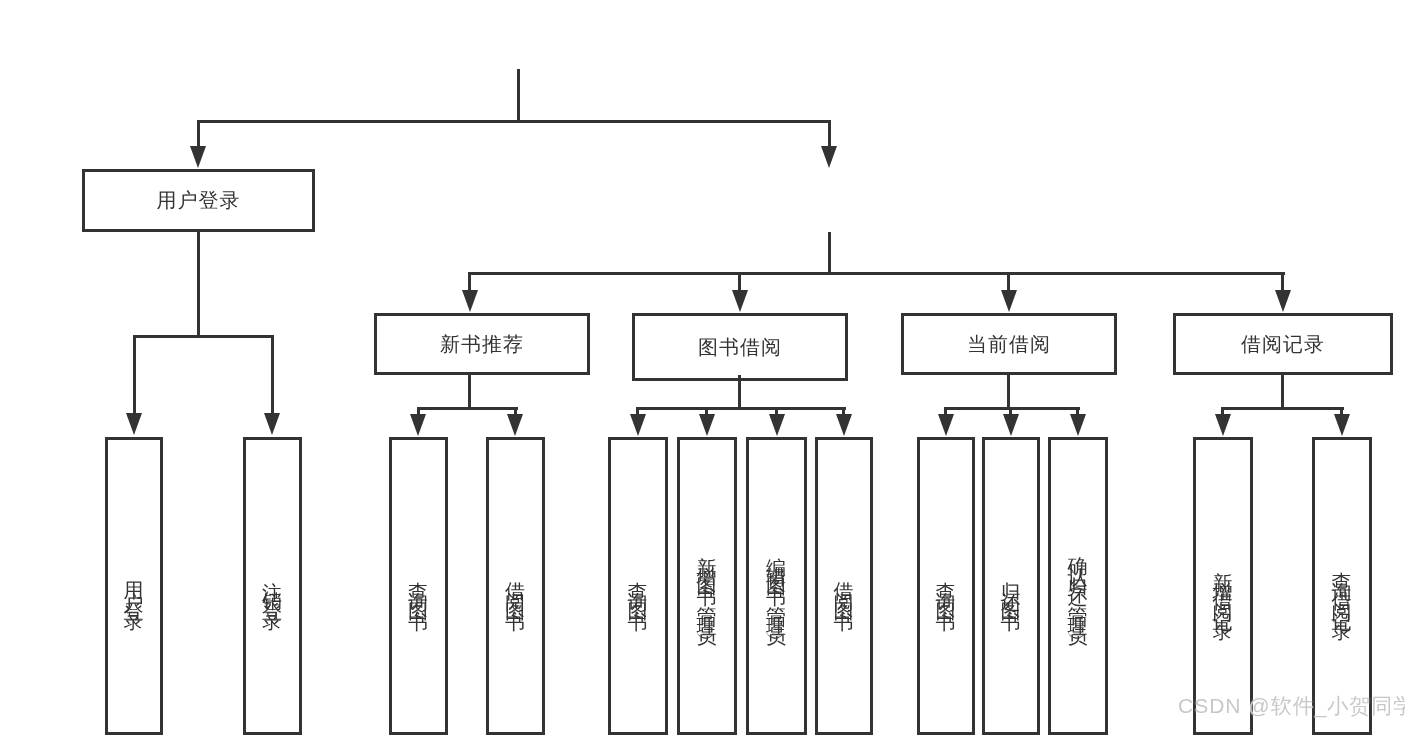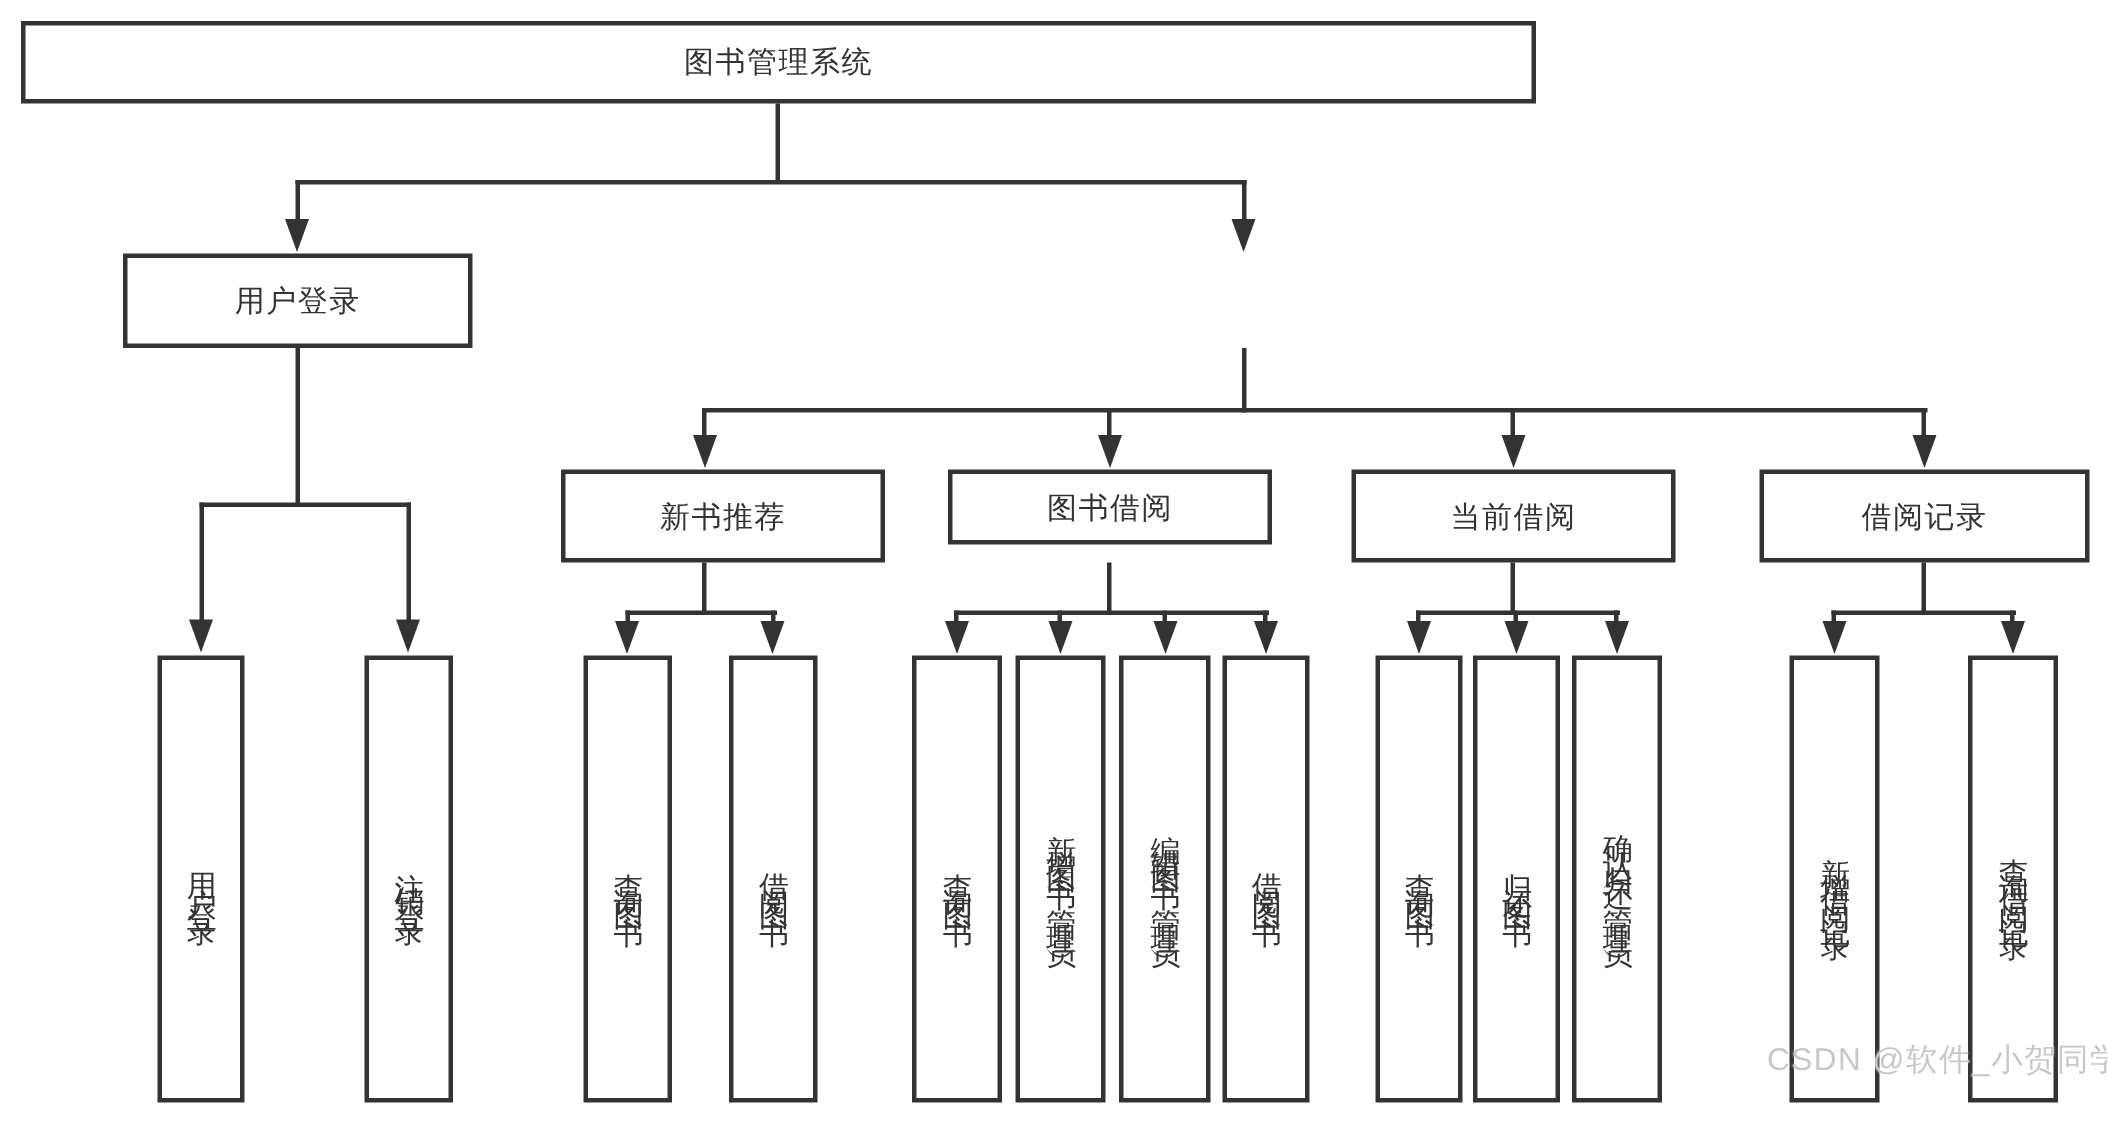--- a/index.html
+++ b/index.html
@@ -74,23 +74,20 @@
     z-index: 5;
     text-shadow: 0 0 2px #ffffff;
     white-space: nowrap;
   }
 </style>
 </head>
 <body>
 
 <div class="stage">
 
-  <div class="box" style="left:14px;top:14px;width:1010px;height:55px">
-    <span>图书管理系统</span>
-  </div>
 
   <div class="vline" style="left:517px;top:69px;height:53px"></div>
   <div class="hline" style="left:197px;top:120px;width:634px"></div>
   <div class="vline" style="left:197px;top:120px;height:28px"></div>
   <div class="arrow" style="left:190px;top:146px"></div>
   <div class="vline" style="left:828px;top:120px;height:28px"></div>
   <div class="arrow" style="left:821px;top:146px"></div>
 
   <div class="box" style="left:82px;top:169px;width:233px;height:63px">
     <span>用户登录</span>
@@ -110,21 +107,21 @@
   <div class="vline" style="left:738px;top:272px;height:20px"></div>
   <div class="arrow" style="left:732px;top:290px"></div>
   <div class="vline" style="left:1007px;top:272px;height:20px"></div>
   <div class="arrow" style="left:1001px;top:290px"></div>
   <div class="vline" style="left:1281px;top:272px;height:20px"></div>
   <div class="arrow" style="left:1275px;top:290px"></div>
 
   <div class="box" style="left:374px;top:313px;width:216px;height:62px">
     <span>新书推荐</span>
   </div>
-  <div class="box" style="left:632px;top:313px;width:216px;height:50px">
+  <div class="box" style="left:632px;top:313px;width:216px;height:68px">
     <span>图书借阅</span>
   </div>
   <div class="box" style="left:901px;top:313px;width:216px;height:62px">
     <span>当前借阅</span>
   </div>
   <div class="box" style="left:1173px;top:313px;width:220px;height:62px">
     <span>借阅记录</span>
   </div>
 
   <div class="vline" style="left:468px;top:375px;height:35px"></div>

